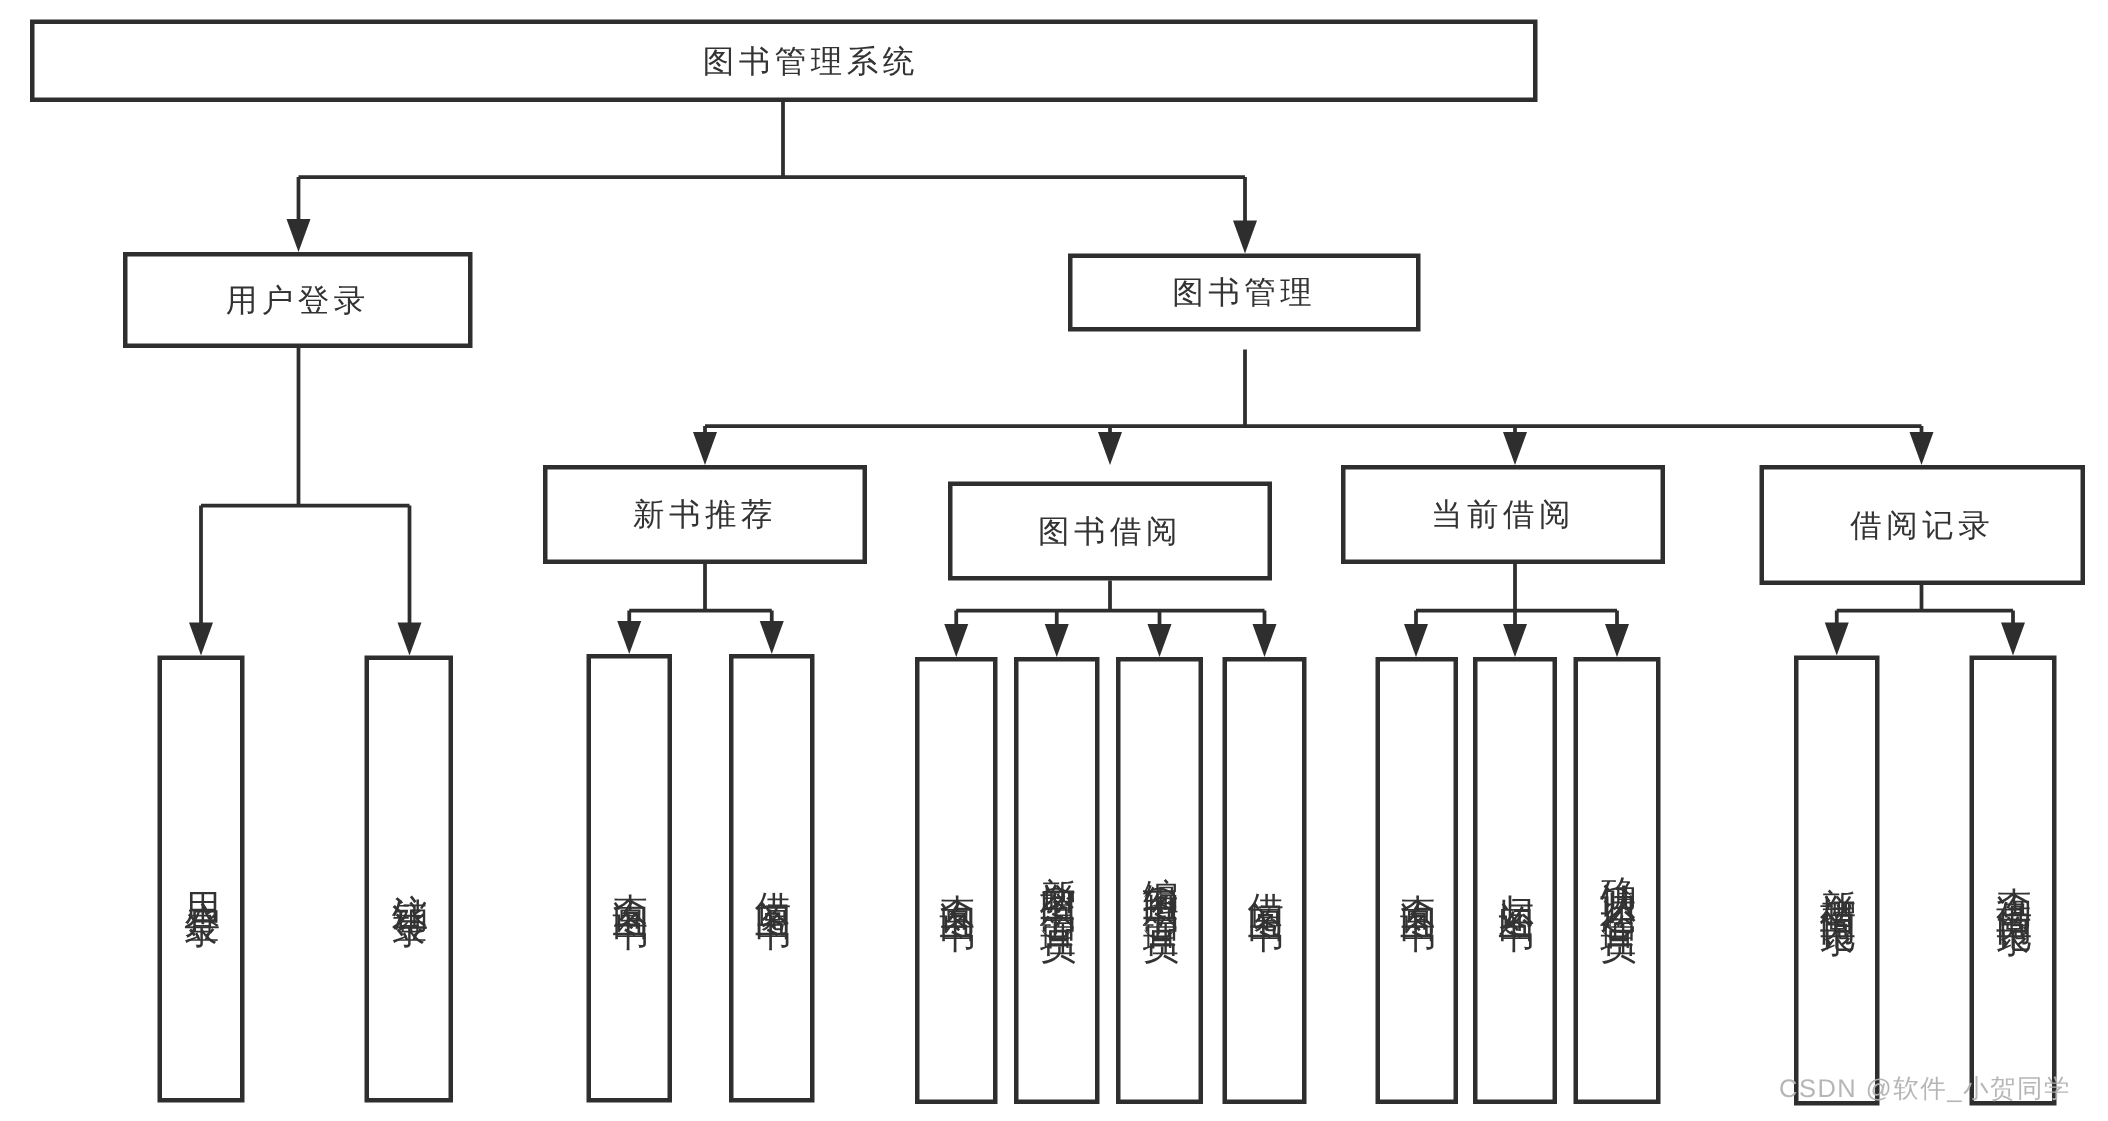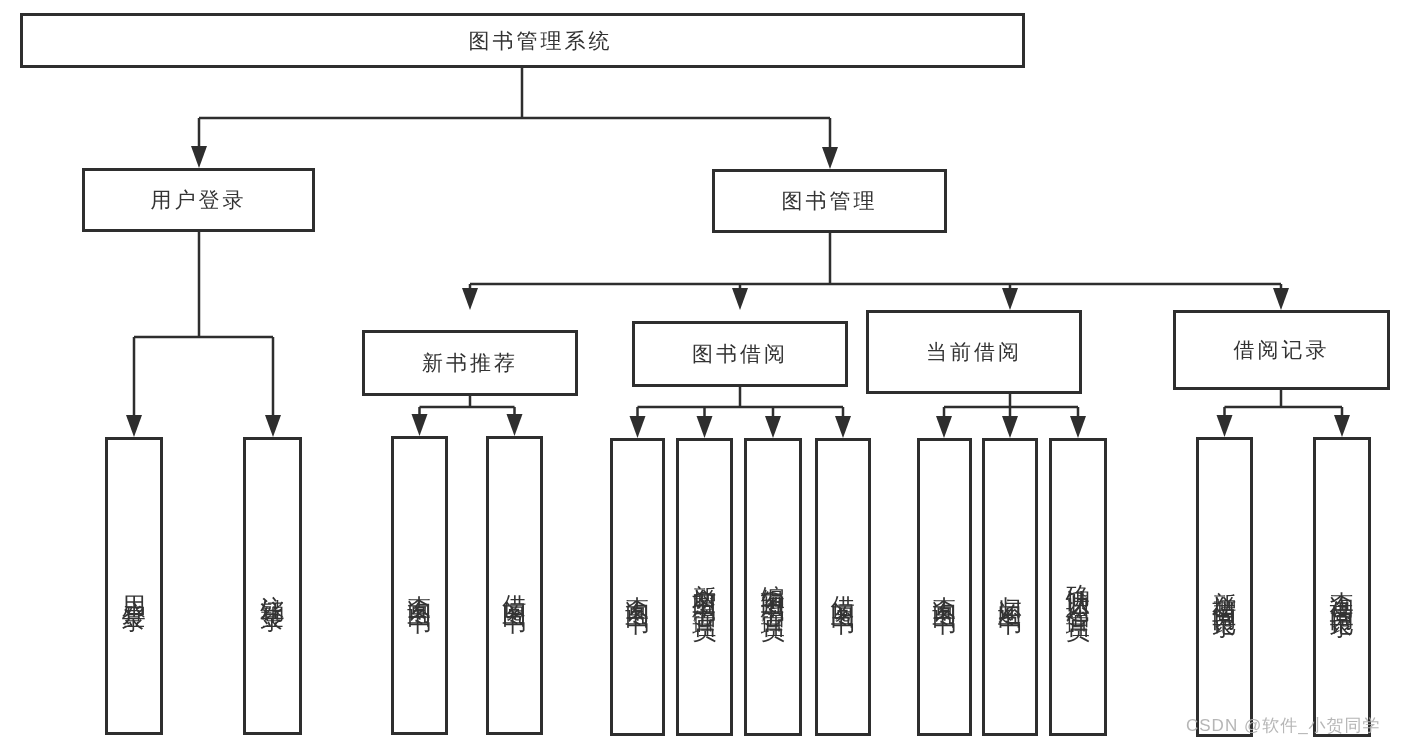--- a/index.html
+++ b/index.html
@@ -85,31 +85,31 @@
     </g>
   </svg>
 
   <div class="node h" style="left:20px;top:13px;width:1005px;height:55px;padding-left:36px;">
     <span>图书管理系统</span>
   </div>
 
   <div class="node h" style="left:82px;top:168px;width:233px;height:64px;">
     <span>用户登录</span>
   </div>
-  <div class="node h" style="left:712px;top:169px;width:235px;height:64px;">
+  <div class="node h" style="left:712px;top:169px;width:235px;height:52px;">
     <span>图书管理</span>
   </div>
 
-  <div class="node h" style="left:362px;top:310px;width:216px;height:66px;margin-top:20px;">
+  <div class="node h" style="left:362px;top:310px;width:216px;height:66px;">
     <span>新书推荐</span>
   </div>
   <div class="node h" style="left:632px;top:321px;width:216px;height:66px;">
     <span>图书借阅</span>
   </div>
-  <div class="node h" style="left:866px;top:310px;width:216px;height:84px;">
+  <div class="node h" style="left:894px;top:310px;width:216px;height:66px;">
     <span>当前借阅</span>
   </div>
   <div class="node h" style="left:1173px;top:310px;width:217px;height:80px;">
     <span>借阅记录</span>
   </div>
 
   <div class="node v" style="left:105px;top:437px;width:58px;height:298px;">
     <span class="vtext">用户登录</span>
   </div>
   <div class="node v" style="left:243px;top:437px;width:59px;height:298px;">

